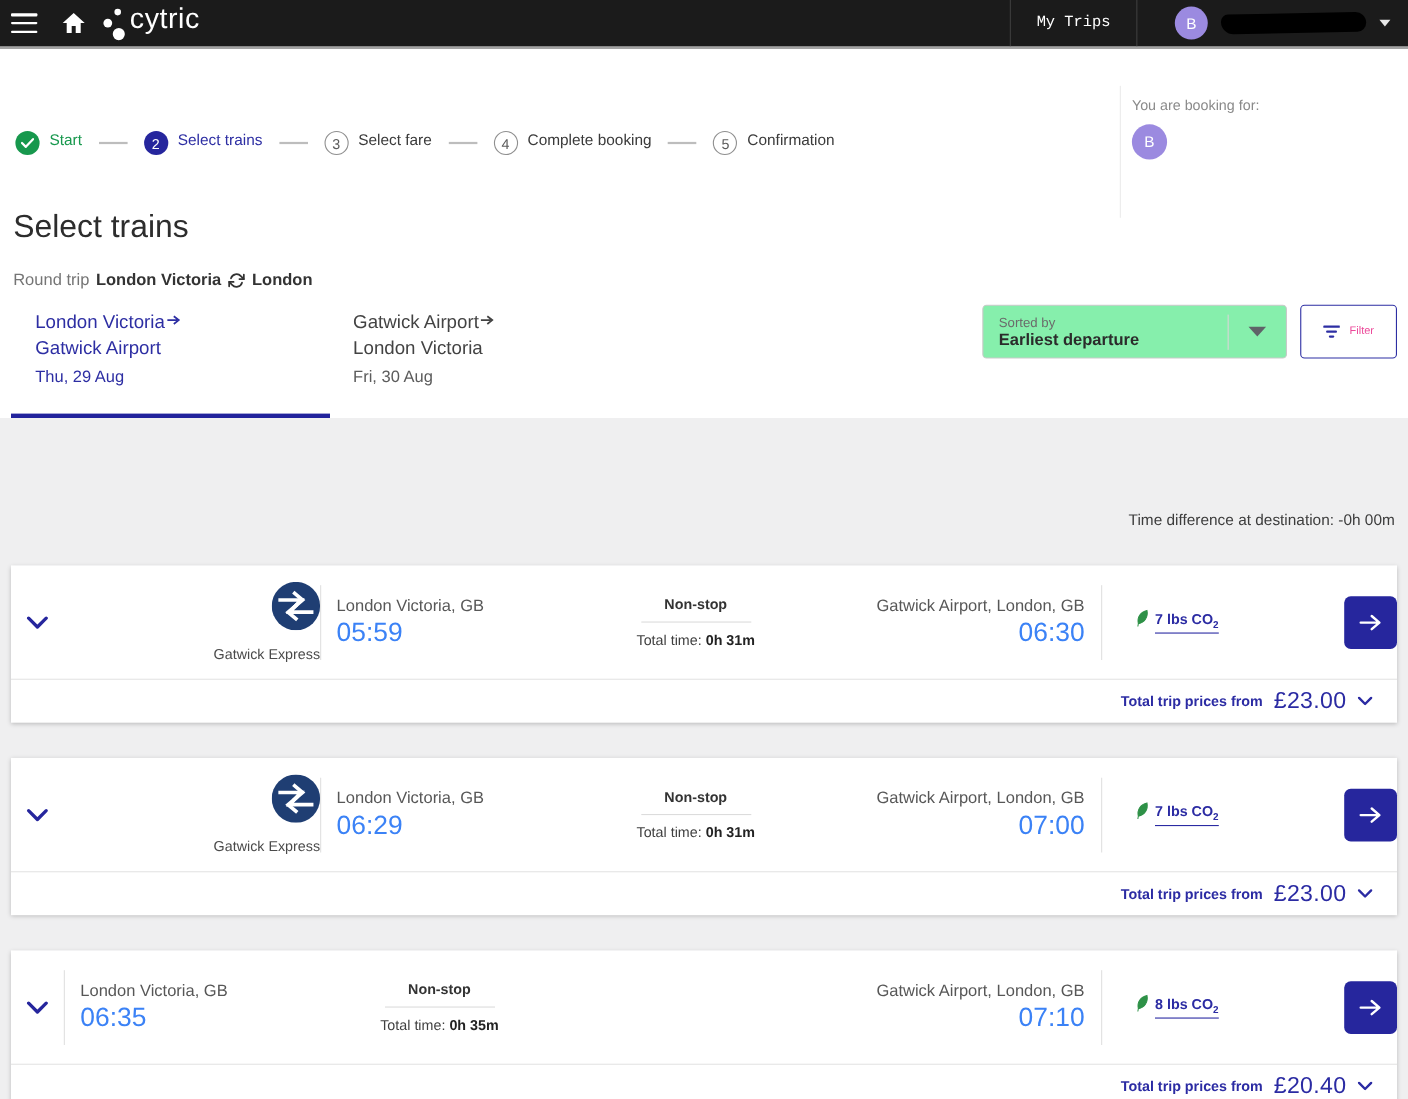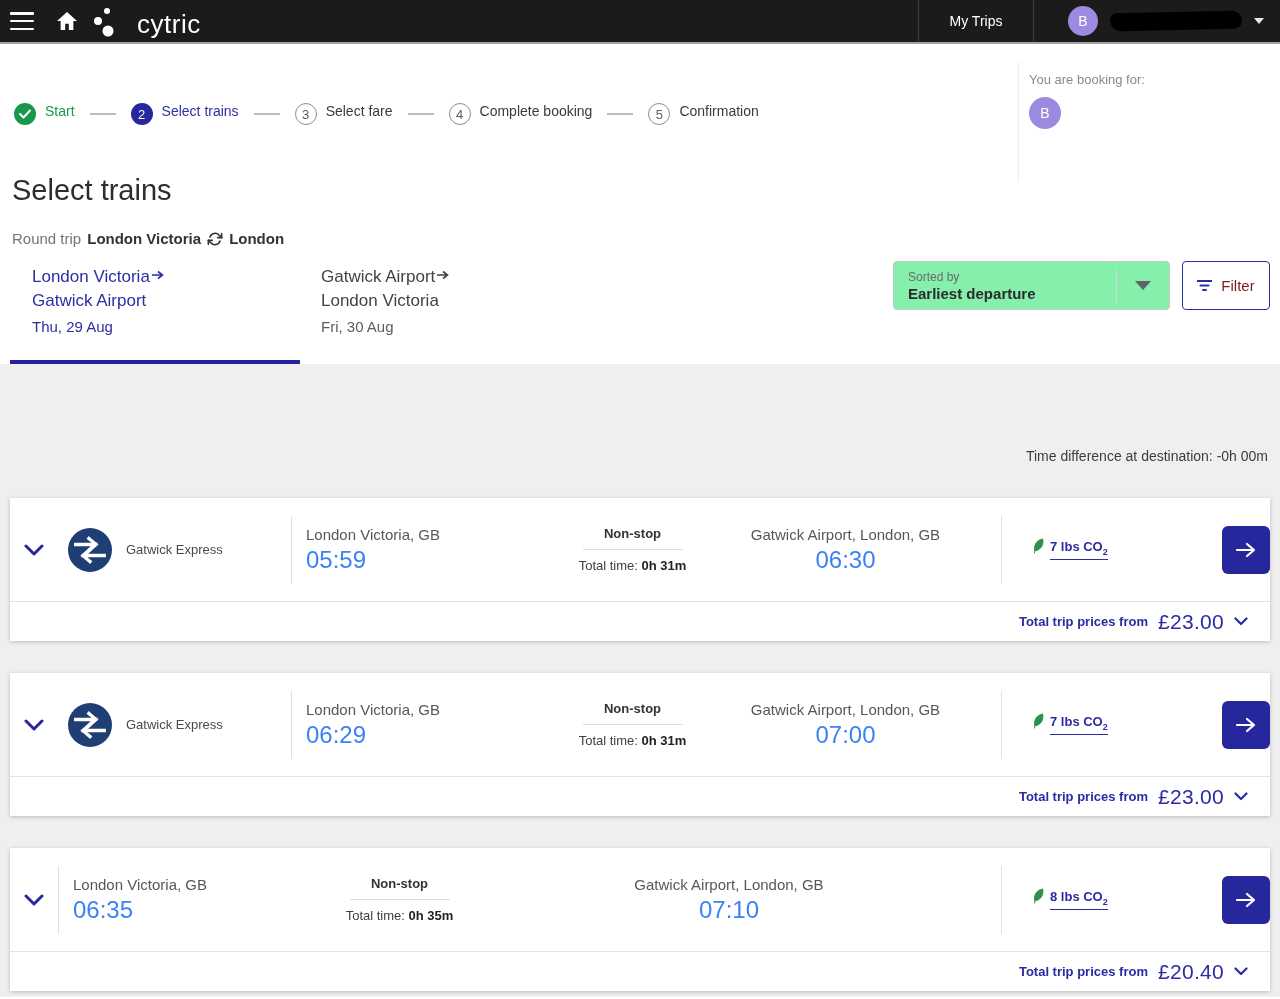--- a/index.html
+++ b/index.html
@@ -3,31 +3,31 @@
 <meta charset="utf-8">
 <style>
   * { margin:0; padding:0; box-sizing:border-box; }
   html,body { width:1280px; height:999px; background:#fff; font-family:"Liberation Sans", sans-serif; overflow:hidden; }
 
   
   .nav { height:44px; background:#1b1b1b; display:flex; align-items:center; border-bottom:2px solid #a3a3a3; padding-left:10px; }
   .hamburger { width:24px; height:18px; background:none; border:none; cursor:pointer; display:flex; flex-direction:column; justify-content:space-between; margin-right:22px; }
   .hamburger span { display:block; height:2.5px; background:#fff; border-radius:1px; }
   .home-btn { background:none; border:none; cursor:pointer; margin-right:14px; display:flex; align-items:center; }
-  .brand { display:flex; align-items:flex-end; gap:19px; cursor:pointer; }
+  .brand { display:flex; align-items:flex-start; gap:0; cursor:pointer; }
   .brand-text { color:#fff; font-size:26px; font-weight:400; letter-spacing:.5px; line-height:1; padding-bottom:2px; }
   .nav-right { margin-left:auto; display:flex; align-items:stretch; height:100%; }
-  .my-trips { width:116px; border-left:1px solid #3e3e3e; border-right:1px solid #3e3e3e; display:flex; align-items:center; justify-content:center; color:#fff; font-size:14px; cursor:pointer; }
+  .my-trips { width:116px; border-left:1px solid #3e3e3e; border-right:1px solid #3e3e3e; display:flex; align-items:center; justify-content:center; color:#fff; font-size:14px; cursor:pointer;font-family:Liberation Mono, monospace; }
   .nav-user { display:flex; align-items:center; gap:12px; padding:0 16px 0 34px; cursor:pointer; }
   .avatar { width:30px; height:30px; border-radius:50%; background:#9b8ae0; color:#fff; font-size:14px; display:flex; align-items:center; justify-content:center; }
   .redacted { width:132px; height:18px; background:#000; border-radius:8px 12px 10px 14px; transform:rotate(-1.2deg); }
   .nav-caret { width:0; height:0; border-left:5px solid transparent; border-right:5px solid transparent; border-top:6px solid #e8e8e8; }
 
   
-  .header-section { position:relative; height:320px; background:#fff; }
+  .header-section { position:relative; height:320px; background:#fff;margin-top:16px; }
 
   .booking-for { position:absolute; left:1018px; top:18px; border-left:1px solid #ececec; padding:10px 0 0 10px; height:120px; }
   .booking-for .bf-label { font-size:13px; color:#8a8a8a; margin-bottom:10px; }
   .booking-for .avatar { width:32px; height:32px; font-size:14px; }
 
   .stepper { position:absolute; left:14px; top:59px; display:flex; align-items:center; gap:15px; }
   .step { display:flex; align-items:flex-start; gap:9px; cursor:pointer; }
   .step-circle { width:22px; height:22px; border-radius:50%; display:flex; align-items:center; justify-content:center; font-size:13px; }
   .step-done .step-circle { background:#17984d; }
   .step-active .step-circle { background:#26269d; color:#fff; }
@@ -53,42 +53,42 @@
   .tab-underline { position:absolute; left:10px; top:316px; width:290px; height:4px; background:#22239c; }
 
   .sort-box { position:absolute; left:893px; top:217px; width:277px; height:49px; border:1px solid #c9c9c9; border-radius:4px; background:#86efac; cursor:pointer; display:flex; align-items:center; }
   .sort-texts { padding-left:14px; flex:1; }
   .sort-label { font-size:12px; color:#6b6b6b; }
   .sort-value { font-size:15px; font-weight:700; color:#2b2b2b; margin-top:1px; }
   .sort-sep { width:1px; height:32px; background:#d8d8d8; }
   .sort-caret-wrap { width:52px; display:flex; justify-content:center; }
   .sort-caret { width:0; height:0; border-left:8px solid transparent; border-right:8px solid transparent; border-top:9px solid #5f6368; }
 
-  .filter-btn { position:absolute; left:1182px; top:217px; width:88px; height:49px; border:1px solid #2d2ea3; border-radius:4px; background:#fff; cursor:pointer; display:flex; align-items:center; justify-content:center; gap:9px; color:#7f1d1d; font-size:15px; }
+  .filter-btn { position:absolute; left:1182px; top:217px; width:88px; height:49px; border:1px solid #2d2ea3; border-radius:4px; background:#fff; cursor:pointer; display:flex; align-items:center; justify-content:center; gap:9px; color:#ec4899; font-size:10px; }
 
   
   .results-section { height:633px; background:#efeff0; }
   .time-diff { padding:84px 12px 0 0; text-align:right; font-size:14px; color:#3c3c3c; margin-bottom:34px; }
 
   .card { margin:0 10px 32px 10px; background:#fff; box-shadow:0 1px 4px rgba(0,0,0,.22); }
   .card-main { display:flex; align-items:center; height:103px; }
   .c-chevron { width:48px; background:none; border:none; cursor:pointer; display:flex; justify-content:center; align-items:center; }
-  .c-carrier { width:233px; display:flex; align-items:center; gap:14px; padding-left:10px; }
+  .c-carrier { width:233px; display:flex; align-items:flex-end; gap:14px; padding-left:10px;flex-direction:column; }
   .rail-logo { width:44px; height:44px; flex:0 0 44px; }
   .carrier-name { font-size:13px; color:#4a4a4a; }
   .vdiv { width:1px; height:68px; background:#e0e0e0; align-self:center; }
   .c-depart { width:268px; padding-left:14px; }
   .station { font-size:15px; color:#575757; }
   .time { font-size:24px; font-weight:400; color:#3b82f6; margin-top:3px; }
   .c-center { width:145px; text-align:center; }
   .stops { font-size:13px; font-weight:700; color:#333; }
   .center-rule { height:1px; background:#dcdcdc; width:100px; margin:8px auto; }
   .total-time { font-size:13px; color:#3f3f3f; }
   .total-time b { color:#222; }
-  .c-arrive { flex:1; text-align:center; padding-right:15px; }
+  .c-arrive { flex:1; text-align:right; padding-right:15px; }
   .c-co2 { width:220px; padding-left:30px; }
   .co2-link { display:inline-flex; align-items:flex-start; gap:5px; cursor:pointer; text-decoration:none; }
   .co2-text { font-size:13px; font-weight:700; color:#2b2ba3; border-bottom:1px solid #2b2ba3; padding-bottom:2px; }
   .co2-text sub { font-size:9px; }
   .select-btn { width:48px; height:48px; background:#26269d; border:none; border-radius:6px; cursor:pointer; display:flex; align-items:center; justify-content:center; }
   .card-footer { height:40px; border-top:1px solid #e4e4e4; display:flex; align-items:center; justify-content:flex-end; gap:10px; padding-right:22px; }
   .price-label { font-size:13px; font-weight:700; color:#2b2ba3; }
   .price { font-size:21px; font-weight:400; color:#2b2ba3; letter-spacing:.3px; }
   .price-chevron { display:flex; align-items:center; cursor:pointer; }
 </style>

